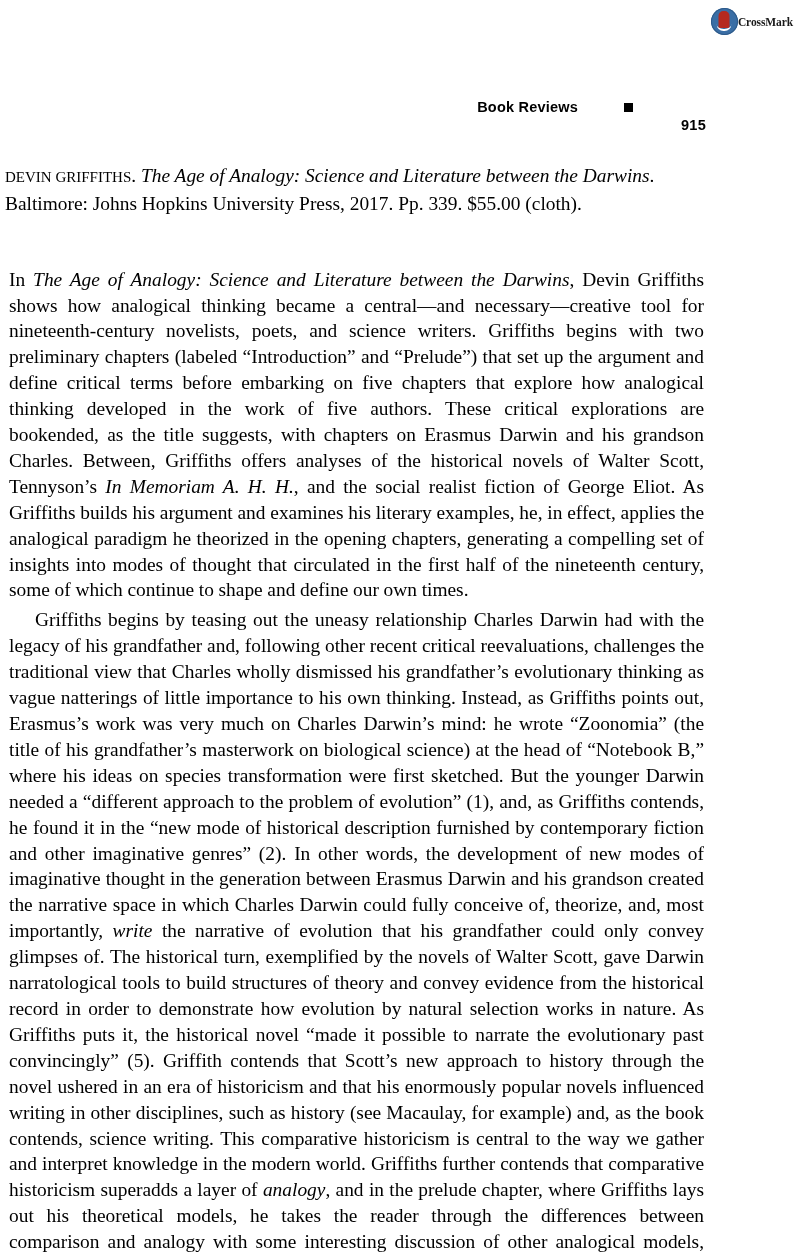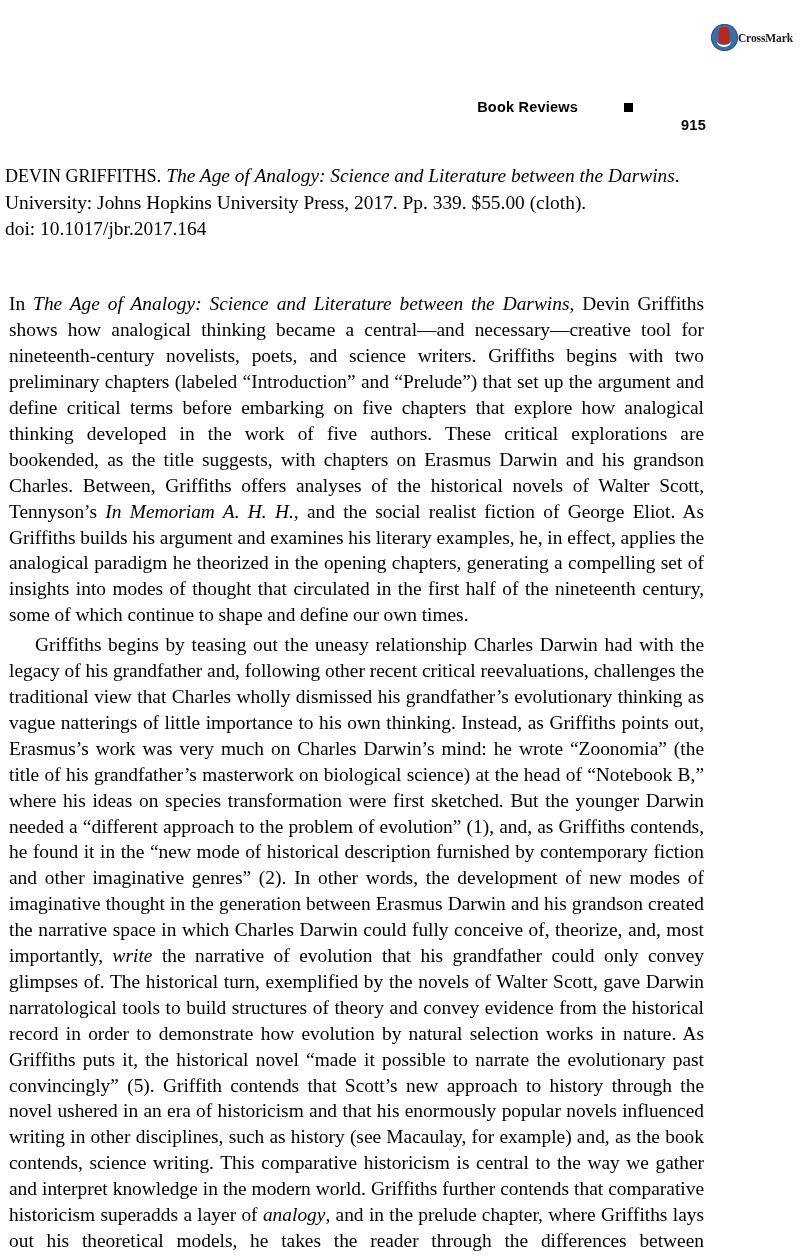--- a/index.html
+++ b/index.html
@@ -14,21 +14,21 @@
     position: relative;
     overflow: hidden;
     font-family: "Liberation Serif", "DejaVu Serif", serif;
     color: #000000;
     -webkit-font-smoothing: antialiased;
   }
 
   
   .crossmark {
     position: absolute;
-    top: 24px;
+    top: 8px;
     right: 7px;
     display: flex;
     align-items: center;
   }
   .crossmark-disc {
     width: 27px;
     height: 27px;
     border-radius: 50%;
     background: #3a6ea5;
     position: relative;
@@ -102,21 +102,21 @@
   .citation {
     font-size: 19.4px;
     line-height: 25.8px;
     text-align: left;
     margin: 0 0 0 0;
     text-indent: 0;
     hyphens: none;
   }
   .citation .sc {
     font-variant: small-caps;
-    font-size: 18px;
+    font-size: 15px;
   }
   .citation .ital { font-style: italic; }
 
   .doi {
     font-size: 19.4px;
     line-height: 25.8px;
     margin: 0;
   }
 
   .body-block { margin-top: 50px; }
@@ -143,25 +143,24 @@
 
 <div class="running-head">
   <span class="rh-title">Book Reviews</span>
   <span class="rh-sq"></span>
   <span class="rh-page">915</span>
 </div>
 
 <div class="column">
 
   <p class="citation">
-    <span class="sc">DEVIN GRIFFITHS</span><span>. </span><span class="ital">The Age of Analogy: Science and Literature between the Darwins</span><span>. </span><span>University:</span>
+    <span class="sc">DEVIN GRIFFITHS</span><span>. </span><span class="ital">The Age of Analogy: Science and Literature between the Darwins</span><span>. </span><span>Baltimore:</span>
     <span>Johns Hopkins University Press, 2017. Pp. 339. $55.00 (cloth).</span>
   </p>
 
-  <p class="doi">doi: 10.1017/jbr.2017.164</p>
 
   <div class="body-block">
     <p class="para" id="para-1"><span>In </span><span class="ital">The Age of Analogy: Science and Literature between the Darwins</span><span>, Devin Griffiths shows how analogical thinking became a central—and necessary—creative tool for nineteenth-century novelists, poets, and science writers. Griffiths begins with two preliminary chapters (labeled “Introduction” and “Prelude”) that set up the argument and define critical terms before embarking on five chapters that explore how analogical thinking developed in the work of five authors. These critical explorations are bookended, as the title suggests, with chapters on Erasmus Darwin and his grandson Charles. Between, Griffiths offers analyses of the historical novels of Walter Scott, Tennyson’s </span><span class="ital">In Memoriam A. H. H.</span><span>, and the social realist fiction of George Eliot. As Griffiths builds his argument and examines his literary examples, he, in effect, applies the analogical paradigm he theorized in the opening chapters, generating a compelling set of insights into modes of thought that circulated in the first half of the nineteenth century, some of which continue to shape and define our own times.</span></p>
     <p class="para indent" id="para-2"><span>Griffiths begins by teasing out the uneasy relationship Charles Darwin had with the legacy of his grandfather and, following other recent critical reevaluations, challenges the traditional view that Charles wholly dismissed his grandfather’s evolutionary thinking as vague natterings of little importance to his own thinking. Instead, as Griffiths points out, Erasmus’s work was very much on Charles Darwin’s mind: he wrote “Zoonomia” (the title of his grandfather’s masterwork on biological science) at the head of “Notebook B,” where his ideas on species transformation were first sketched. But the younger Darwin needed a “different approach to the problem of evolution” (1), and, as Griffiths contends, he found it in the “new mode of historical description furnished by contemporary fiction and other imaginative genres” (2). In other words, the development of new modes of imaginative thought in the generation between Erasmus Darwin and his grandson created the narrative space in which Charles Darwin could fully conceive of, theorize, and, most importantly, </span><span class="ital">write</span><span> the narrative of evolution that his grandfather could only convey glimpses of. The historical turn, exemplified by the novels of Walter Scott, gave Darwin narratological tools to build structures of theory and convey evidence from the historical record in order to demonstrate how evolution by natural selection works in nature. As Griffiths puts it, the historical novel “made it possible to narrate the evolutionary past convincingly” (5). Griffith contends that Scott’s new approach to history through the novel ushered in an era of historicism and that his enormously popular novels influenced writing in other disciplines, such as history (see Macaulay, for example) and, as the book contends, science writing. This comparative historicism is central to the way we gather and interpret knowledge in the modern world. Griffiths further contends that comparative historicism superadds a layer of </span><span class="ital">analogy</span><span>, and in the prelude chapter, where Griffiths lays out his theoretical models, he takes the reader through the differences between comparison and analogy with some interesting discussion of other analogical models, including atomic theory.</span></p>
 
   </div>
 
 </div>
 
 </body></html>

